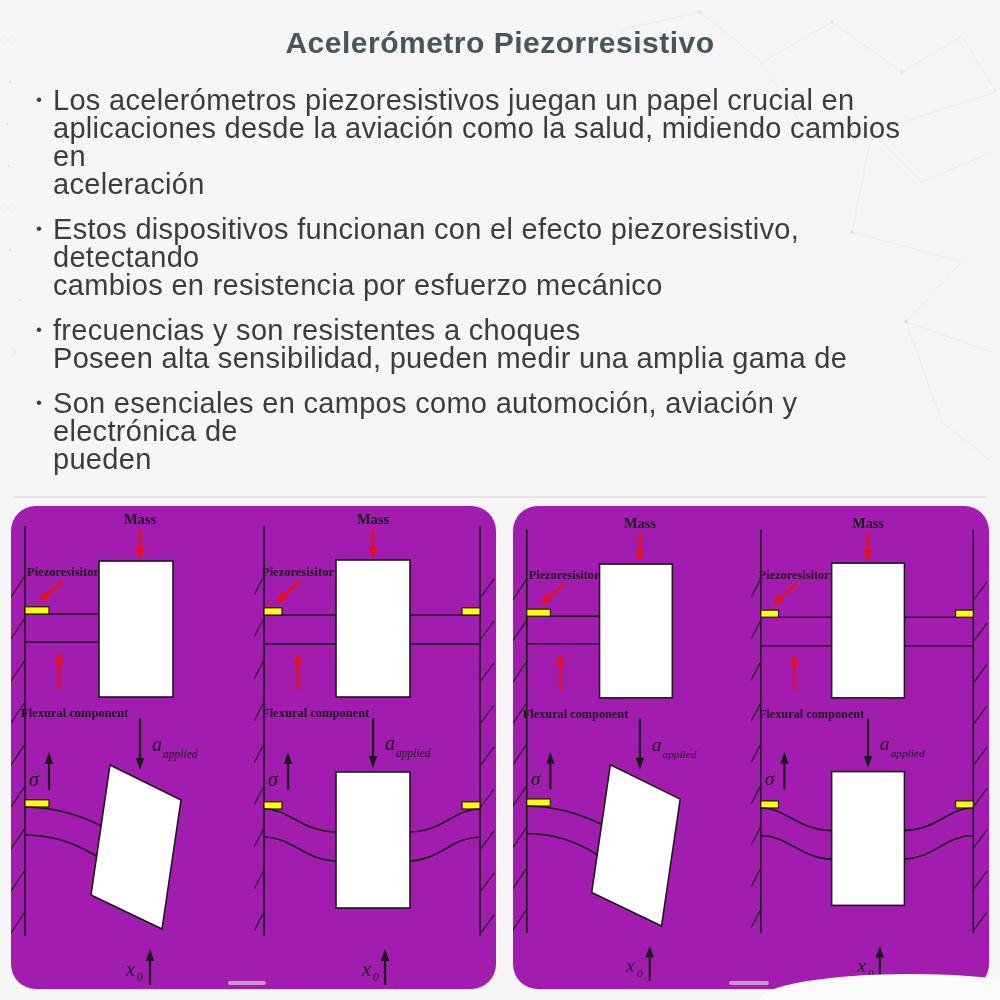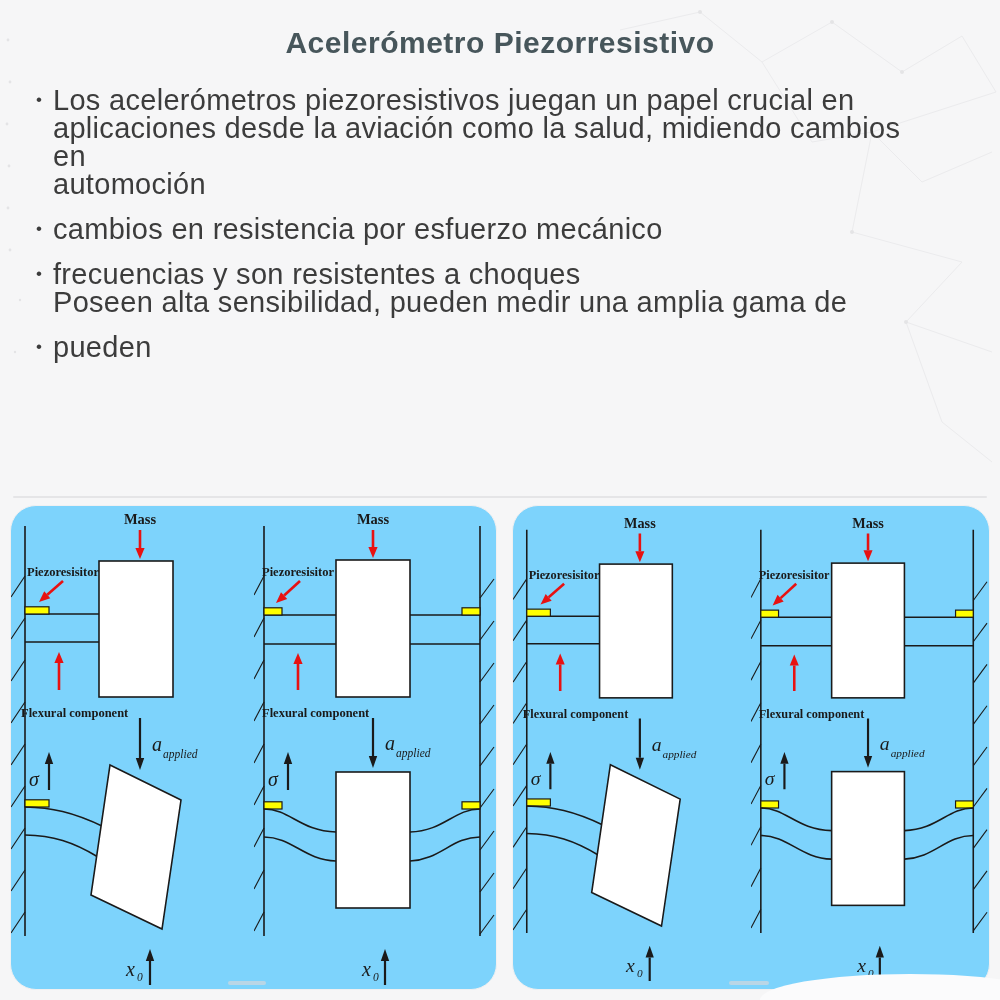--- a/index.html
+++ b/index.html
@@ -8,21 +8,21 @@
   #decor{position:absolute;left:0;top:0;z-index:0;}
   .title{position:absolute;top:26px;left:0;width:1000px;text-align:center;
          font-size:30px;font-weight:bold;letter-spacing:.5px;color:#47565b;z-index:2;}
   .bullets{position:absolute;left:36px;top:86px;width:900px;z-index:2;list-style:none;margin:0;padding:0;}
   .bullets li{display:flex;margin-bottom:17px;color:#3c3c3c;}
   .bdot{width:17px;flex:0 0 17px;font-size:17px;line-height:28px;color:#3c3c3c;}
   .blines{flex:1;}
   .bline{display:block;font-size:29px;line-height:28px;letter-spacing:.3px;}
   .divider{position:absolute;left:13px;top:496px;width:974px;height:2px;background:#e5e5e7;
            border-radius:2px;z-index:1;}
-  .card{position:absolute;top:505px;height:485px;background:#7dd3fc;border:1px solid #f0f0f1;
+  .card{position:absolute;top:505px;height:485px;background:#a21caf;border:1px solid #f0f0f1;
         border-radius:26px;z-index:2;display:flex;justify-content:space-between;overflow:hidden;box-sizing:border-box;}
   #card-0{left:10px;width:487px;}
   #card-1{left:512px;width:478px;}
   .smudge{position:absolute;height:4px;background:#d9d9db;opacity:.65;border-radius:2px;
           filter:blur(.5px);z-index:3;}
   #smudge-0{left:228px;top:981px;width:38px;}
   #smudge-1{left:729px;top:981px;width:40px;}
   .corner-wave{position:absolute;right:-60px;bottom:-26px;width:300px;height:52px;background:#fbfbfc;
                border-radius:50% 50% 0 0;z-index:4;}
 </style>
@@ -58,39 +58,41 @@
   </svg>
 
   <div class="title">Acelerómetro Piezorresistivo</div>
 
   <ul class="bullets" id="bullet-list">
       <li>
         <span class="bdot">•</span>
         <span class="blines">
           <span class="bline">Los acelerómetros piezoresistivos juegan un papel crucial en</span>
           <span class="bline">aplicaciones desde la aviación como la salud, midiendo cambios en</span>
-          <span class="bline">automoción</span>
+          <span class="bline">aceleración</span>
         </span>
       </li>
       <li>
         <span class="bdot">•</span>
         <span class="blines">
+          <span class="bline">Estos dispositivos funcionan con el efecto piezoresistivo, detectando</span>
           <span class="bline">cambios en resistencia por esfuerzo mecánico</span>
         </span>
       </li>
       <li>
         <span class="bdot">•</span>
         <span class="blines">
           <span class="bline">frecuencias y son resistentes a choques</span>
           <span class="bline">Poseen alta sensibilidad, pueden medir una amplia gama de</span>
         </span>
       </li>
       <li>
         <span class="bdot">•</span>
         <span class="blines">
+          <span class="bline">Son esenciales en campos como automoción, aviación y electrónica de</span>
           <span class="bline">pueden</span>
         </span>
       </li>
     </ul>
 
   <div class="divider"></div>
 
   <div class="card" id="card-0">
       <svg width="242" height="485" viewBox="0 0 242 485">
         <line x1="14" y1="20" x2="14" y2="430" stroke="#1a1a1a" stroke-width="1.6"></line>

